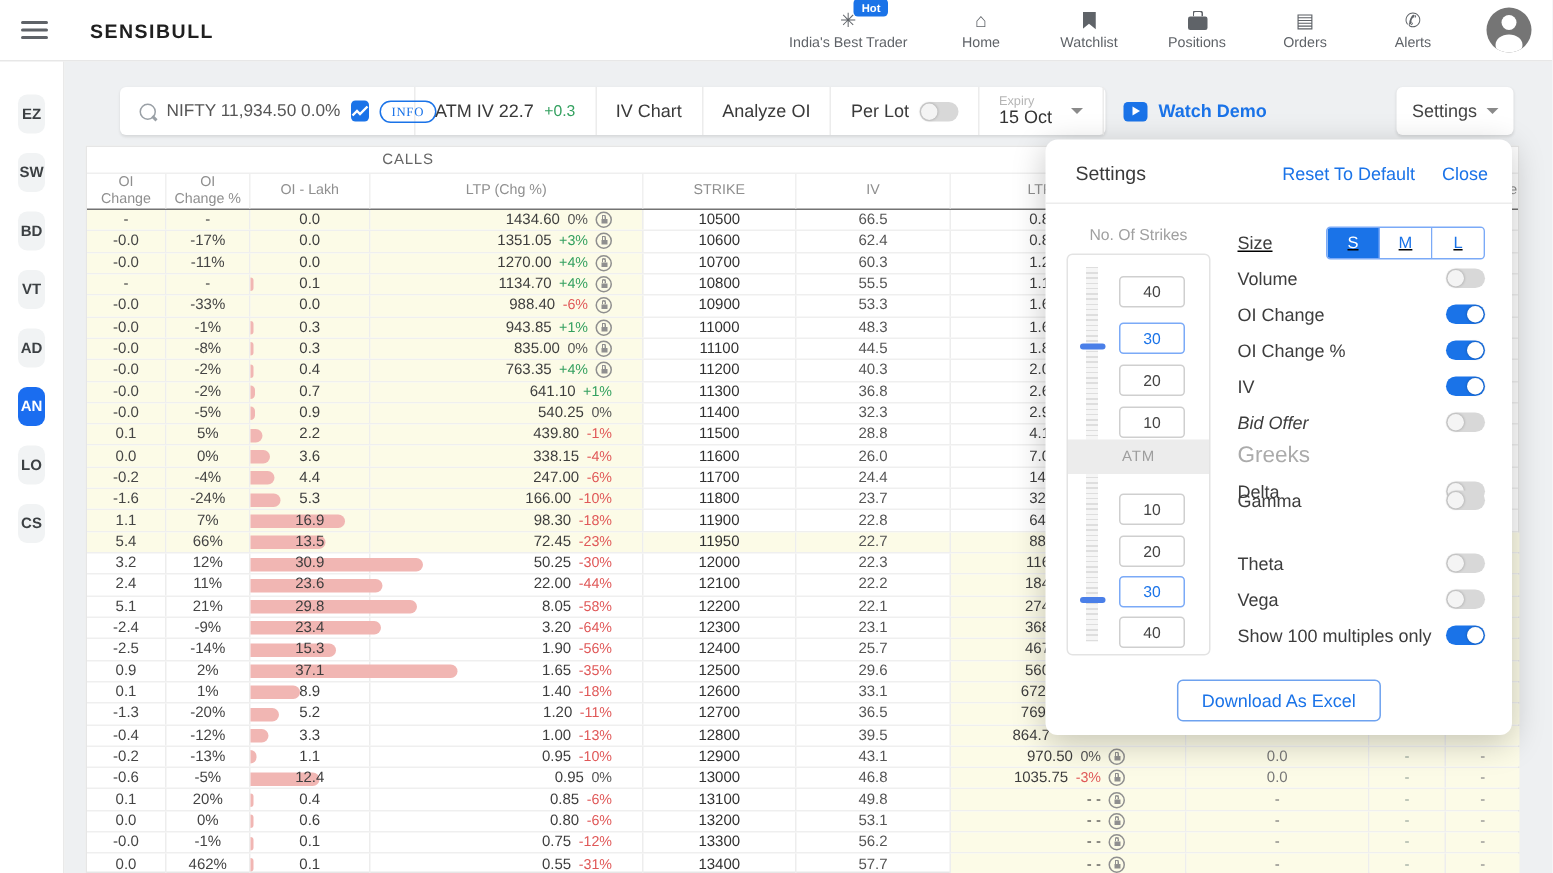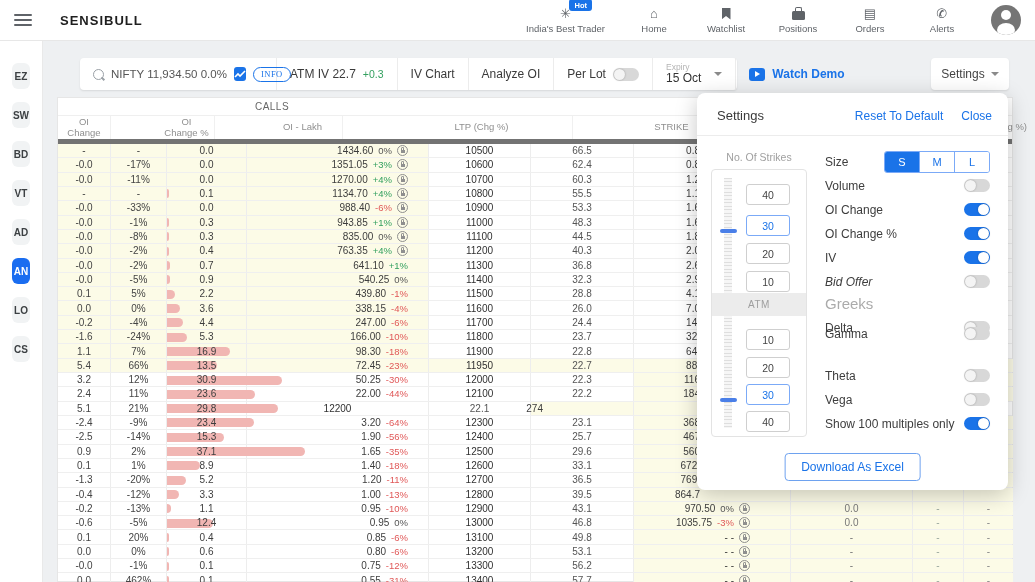--- a/index.html
+++ b/index.html
@@ -55,21 +55,21 @@
   .playico{width:16px;height:13px;background:#1a73e8;border-radius:3px;display:flex;align-items:center;justify-content:center;}
   .playico i{width:0;height:0;border-top:3px solid transparent;border-bottom:3px solid transparent;border-left:5px solid #fff;}
   .demotxt{font-size:12px;color:#1a73e8;font-weight:bold;}
   .settxt{font-size:12px;color:#444;}
 
   
   .table{position:absolute;left:57px;top:97px;width:956px;bottom:0;background:#fff;border:1px solid #e6e6e6;box-sizing:border-box;z-index:1;}
   .band{height:17px;position:relative;border-bottom:1px solid #efefef;}
   .band .bandlabel{position:absolute;left:0;width:428px;text-align:center;font-size:10px;color:#666;top:3px;letter-spacing:.5px;}
   .thead,.r{display:grid;grid-template-columns:53px 56px 80px 182px 102px 103px 157px 122px 51px 49px;}
-  .thead{height:23px;border-bottom:5px solid #737373;gap:48px;}
+  .thead{height:23px;border-bottom:1px solid #737373;}
   .th{display:flex;align-items:center;justify-content:center;font-size:9.5px;color:#8f8f8f;text-align:center;line-height:1.15;border-right:1px solid #f0f0f0;}
   .th:last-child{border-right:none;}
   .rows{}
   .r{height:14.32px;border-bottom:1px solid #efefef;box-sizing:border-box;cursor:pointer;}
   .c{position:relative;display:flex;align-items:center;justify-content:center;font-size:10px;color:#444;border-right:1px solid #ededed;height:100%;box-sizing:border-box;}
   .c:last-child{border-right:none;}
   .c.yl{background:#fcfbe7;}
   .c.ltp{justify-content:flex-end;padding-right:20px;gap:5px;}
   .c.pltp{justify-content:flex-end;padding-right:40px;gap:5px;}
   .c .v{color:#3d3d3d;}
@@ -588,20 +588,24 @@
           <div class="c yl" style="color: rgb(154, 167, 157);"></div>
           <div class="c yl" style="color: rgb(136, 136, 136);"></div>
         </div>
         <div class="r">
           <div class="c">5.1</div>
           <div class="c pos">21%</div>
           <div class="c">
             <span class="bar" style="width: 110.856px;"></span>
             <span class="bval">29.8</span>
           </div>
+          <div class="c ltp">
+            <span class="v">8.05</span>
+            <span class="chg neg">-58%</span>
+          </div>
           <div class="c strike">12200</div>
           <div class="c" style="color: rgb(85, 85, 85);">22.1</div>
           <div class="c yl">
             <span class="frag">274</span>
           </div>
           <div class="c yl" style="color: rgb(119, 119, 119);"></div>
           <div class="c yl" style="color: rgb(154, 167, 157);"></div>
           <div class="c yl" style="color: rgb(136, 136, 136);"></div>
         </div>
         <div class="r">
@@ -876,21 +880,21 @@
         </div>
       <div class="atmband">ATM</div>
       <div id="chips-bottom">
           <div class="schip" style="top: 159px;">10</div>
           <div class="schip" style="top: 187px;">20</div>
           <div class="schip sel" style="top: 214px;">30</div>
           <div class="schip" style="top: 241px;">40</div>
         </div>
     </div>
     <div class="controls">
-      <div class="ctl-row" style="top:0;">
+      <div class="ctl-row" style="top:0;text-decoration:underline;">
         <span class="ctl-label">Size</span>
         <span class="segctl" id="size-seg">
             <span class="sopt sel">S</span>
             <span class="sopt">M</span>
             <span class="sopt">L</span>
           </span>
       </div>
       <div id="toggle-rows">
           <div class="ctl-row" style="top: 24px;">
             <span class="ctl-label">Volume</span>

